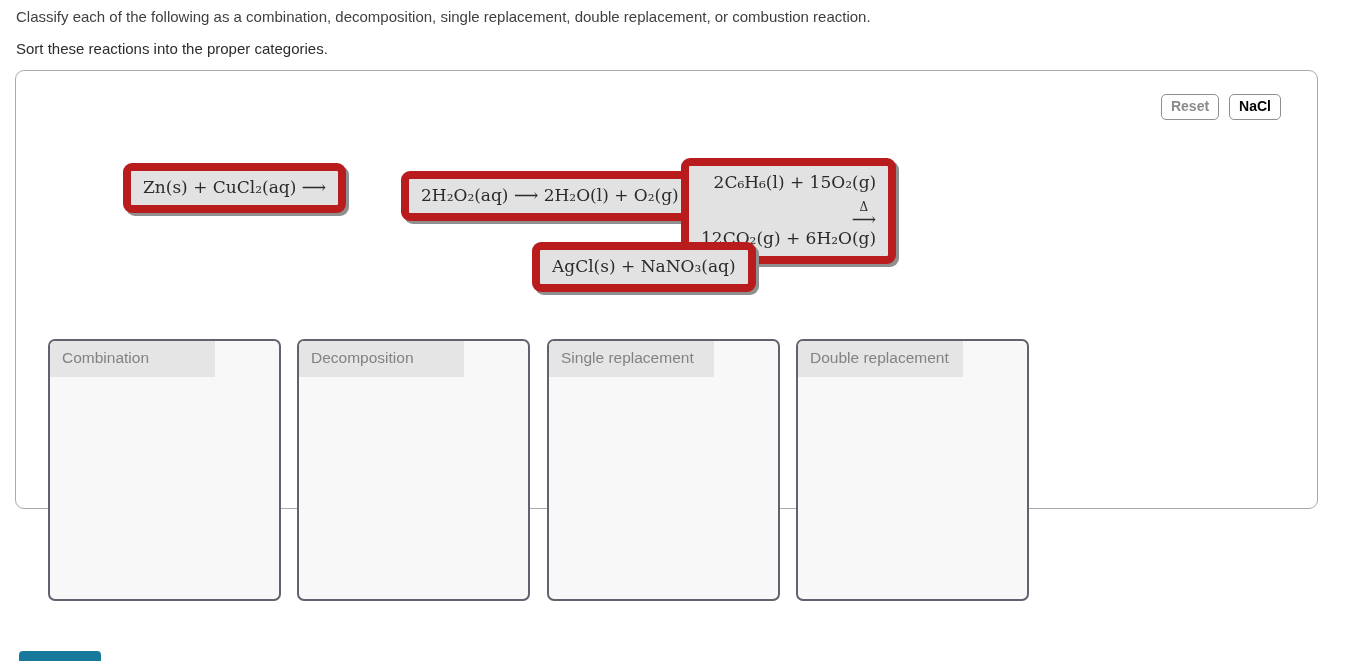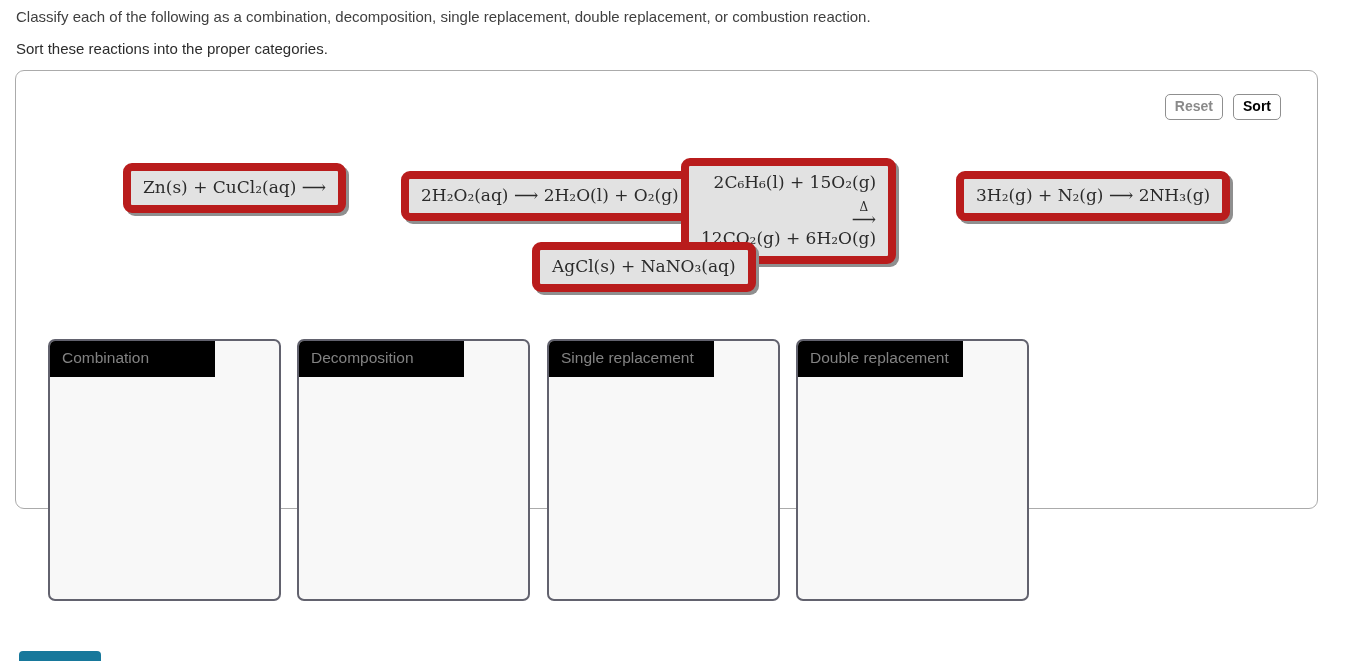--- a/index.html
+++ b/index.html
@@ -71,21 +71,21 @@
     position: absolute;
     top: 268px;
     width: 233px; height: 262px;
     background: #f8f8f8;
     border: 2px solid #62626e;
     border-radius: 7px;
     overflow: hidden;
   }
   .bin-label {
     display: inline-block;
-    background: #000000;
+    background: #e5e5e5;
     color: #828282;
     font-size: 15.5px;
     padding: 8px 14px 10px 12px;
     min-width: 72%;
     text-align: left;
   }
   .submit-btn {
     position: absolute; left: 19px; top: 651px;
     width: 82px; height: 36px;
     background: #17789b;
@@ -98,21 +98,21 @@
 </head>
 <body>
 
 <div class="instruction">Classify each of the following as a combination, decomposition, single replacement, double replacement, or combustion reaction.</div>
 <div class="subtitle">Sort these reactions into the proper categories.</div>
 
 <div class="panel">
 
   <div class="toolbar">
     <button class="tool-btn reset">Reset</button>
-    <button class="tool-btn help">Sort</button>
+    <button class="tool-btn help">NaCl</button>
   </div>
 
   <div class="tile" style="left:107px; top:92px;">
     <span class="eqline">Zn(s) + CuCl₂(aq)  ⟶</span>
   </div>
 
   <div class="tile" style="left:385px; top:100px;">
     <span class="eqline">2H₂O₂(aq)  ⟶  2H₂O(l) + O₂(g)</span>
   </div>
 
@@ -120,23 +120,20 @@
     <span class="eqline line1-row">
       <span>2C₆H₆(l) + 15O₂(g)</span>
       <span class="delta-arrow">
         <span class="delta">Δ</span>
         <span class="arrow-glyph">⟶</span>
       </span>
     </span>
     <span class="eqline">12CO₂(g) + 6H₂O(g)</span>
   </div>
 
-  <div class="tile" style="left:940px; top:100px;">
-    <span class="eqline">3H₂(g) + N₂(g)  ⟶  2NH₃(g)</span>
-  </div>
 
   <div class="tile" style="left:516px; top:171px;">
     <span class="eqline">AgCl(s) + NaNO₃(aq)</span>
   </div>
 
   <div class="bin" style="left:32px;">
     <span class="bin-label">Combination</span>
   </div>
   <div class="bin" style="left:281px;">
     <span class="bin-label">Decomposition</span>

